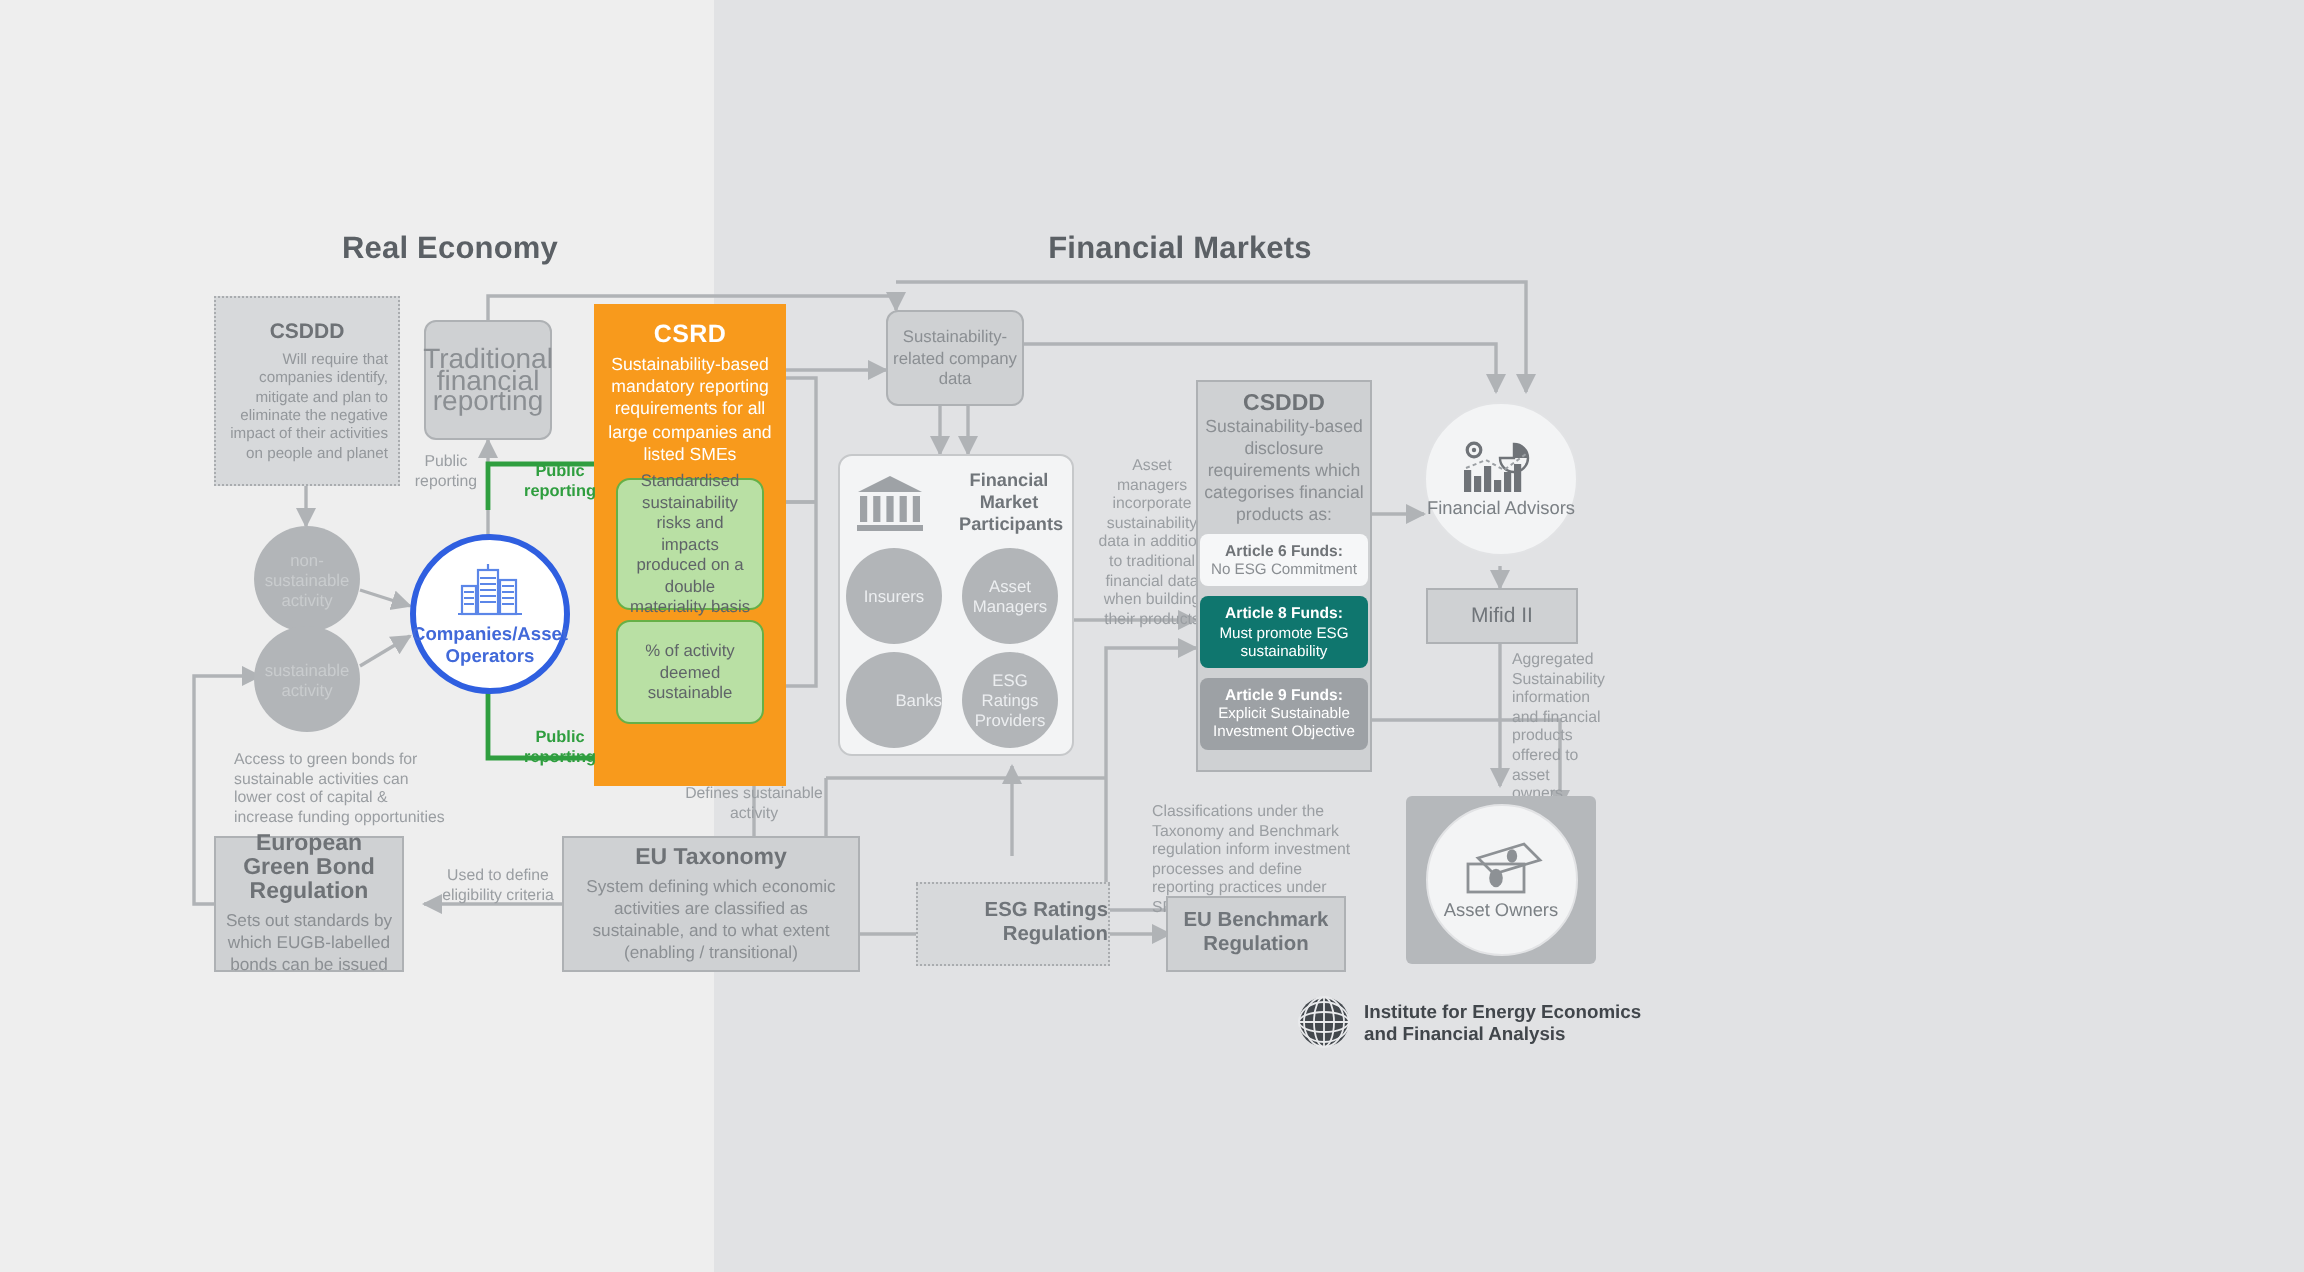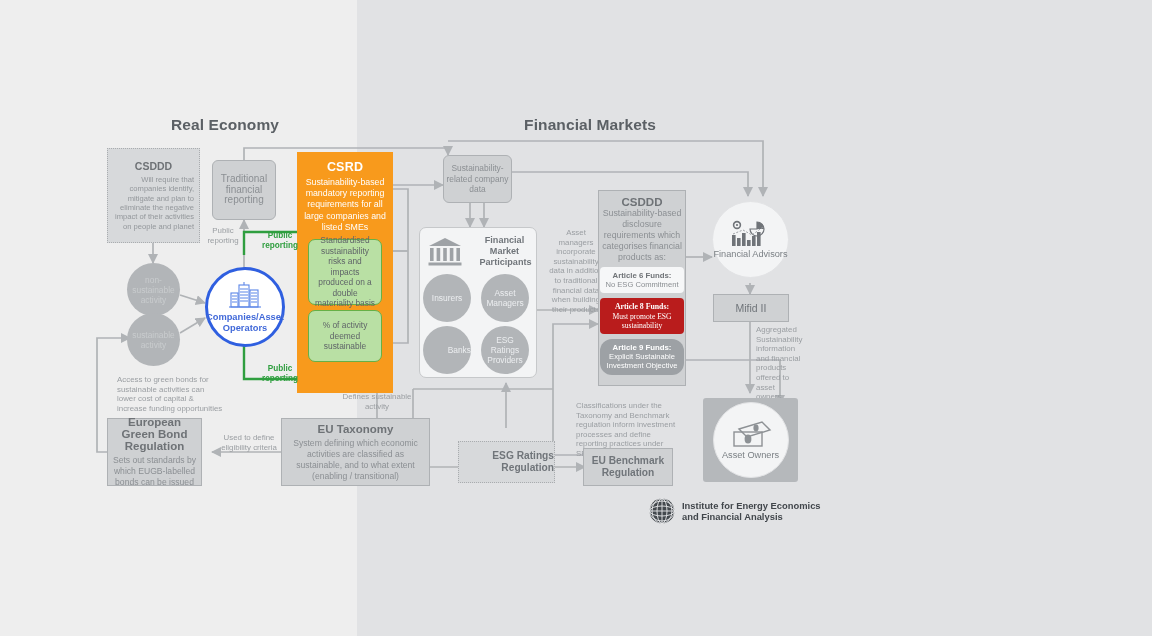--- a/index.html
+++ b/index.html
@@ -53,23 +53,23 @@
   .note.green-t{color:#2f9e3f;font-weight:bold;font-size:8.2px;line-height:10px;}
 
   .sfdrhead{font-weight:bold;font-size:11.5px;color:#6e7276;}
   .sfdrsub{font-size:8.8px;line-height:11px;color:#8b8f93;}
 
   .art{box-sizing:border-box;width:84px;border-radius:4px;text-align:center;
        padding:4px 3px;font-size:7.6px;line-height:9.2px;}
   .art b{display:block;font-size:7.8px;}
   .art6{background:#f6f7f8;color:#8a8e92;}
   .art6 b{color:#6f7377;}
-  .art8{background:#b91c1c;color:#ffffff;font-family:Liberation Serif, serif;}
+  .art8{background:#0f766e;color:#ffffff;}
   .art8 b{color:#ffffff;}
-  .art9{background:#9da1a5;color:#ffffff;border-radius:12px;}
+  .art9{background:#9da1a5;color:#ffffff;}
   .art9 b{color:#ffffff;}
 
   .logo{position:absolute;display:flex;align-items:center;gap:6px;}
   .logo .txt{font-size:9.4px;font-weight:bold;line-height:11.4px;color:#41464b;}
 </style>
 </head>
 <body>
 
 <div id="stage">
 
@@ -152,21 +152,21 @@
 
   <div class="ttl" style="left:490px;top:116px;width:200px;">Financial Markets</div>
   <div class="ttl" style="left:130px;top:116px;width:190px;">Real Economy</div>
 
   <div class="box dotted" style="left:107px;top:148px;width:93px;height:95px;padding:4px 5px;">
     <div class="h" style="font-weight:bold;font-size:10.5px;color:#6e7276;margin-bottom:3px;">CSDDD</div>
     <div class="p" style="font-size:7.6px;line-height:9.4px;color:#93979b;">Will require that companies identify, mitigate and plan to eliminate the negative impact of their activities on people and planet</div>
   </div>
 
   <div class="box greybox" style="left:212px;top:160px;width:64px;height:60px;border-radius:6px;">
-    <div style="font-size:10px;line-height:10.6px;color:#8b8f93;">Traditional financial reporting</div>
+    <div style="font-size:14px;line-height:10.6px;color:#8b8f93;">Traditional financial reporting</div>
   </div>
 
   <div class="note" style="left:200px;top:226px;width:46px;">Public reporting</div>
 
   <div class="circ greycirc" style="left:127px;top:263px;width:53px;height:53px;">
     <span>non-sustainable activity</span>
   </div>
   <div class="circ greycirc" style="left:127px;top:313px;width:53px;height:53px;">
     <span>sustainable activity</span>
   </div>

